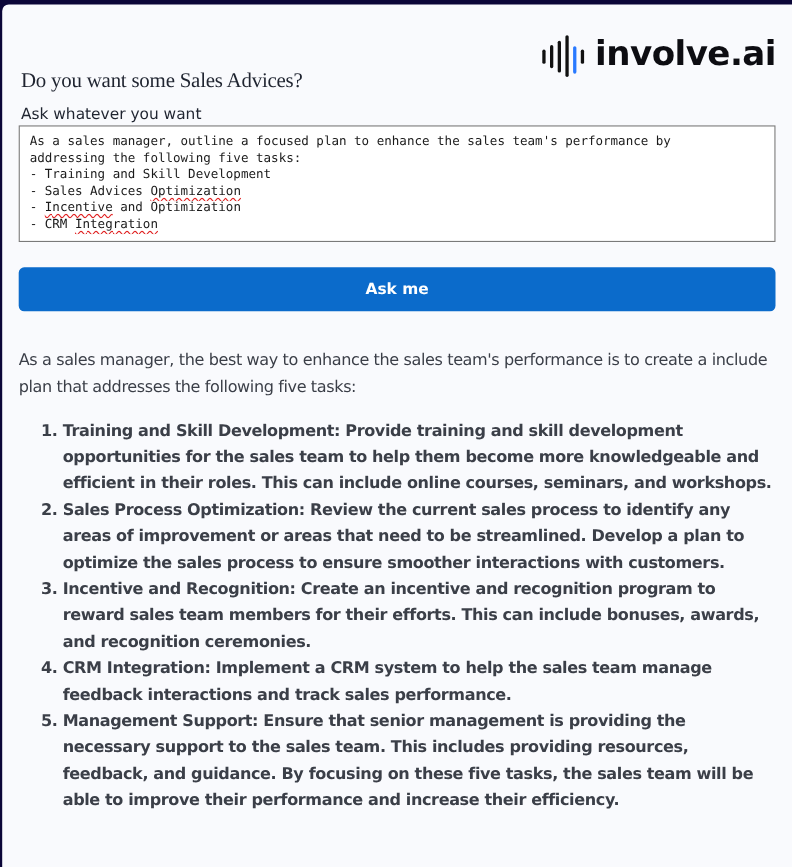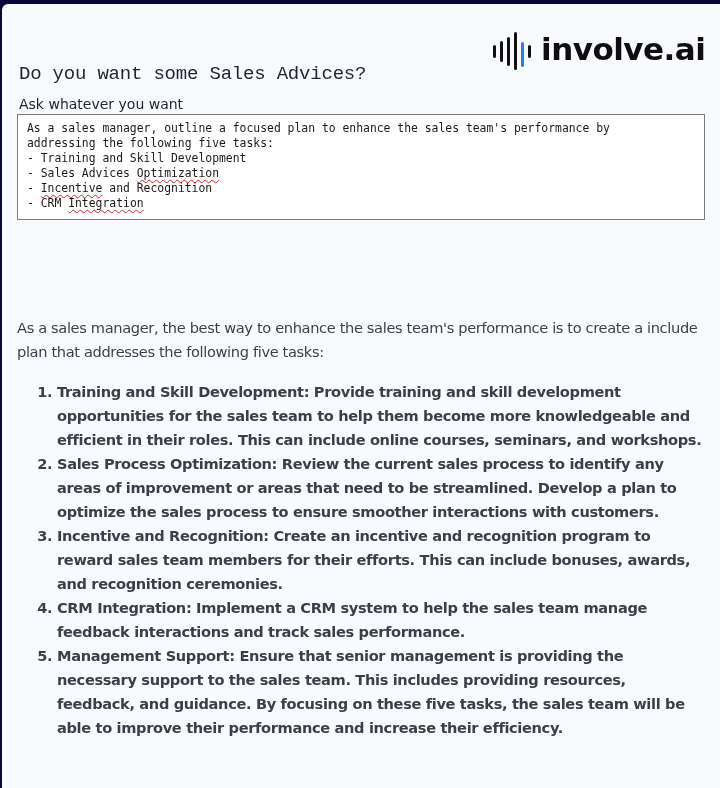--- a/index.html
+++ b/index.html
@@ -9,21 +9,21 @@
     font-family:"Liberation Sans", "DejaVu Sans", sans-serif;
   }
   .card {
     position:absolute; left:2px; top:4px; width:722px; height:790px;
     background:#f9fafd; border-top-left-radius:6px;
   }
   .header { position:absolute; left:17px; top:0; width:690px; height:90px; }
   .title {
     position:absolute; left:0; top:46px;
     font-size:19px; color:#1f2430; font-weight:normal;
-    font-family:Liberation Mono, monospace; letter-spacing:-0.2px;
+    font-family:Liberation Serif, serif; letter-spacing:-0.2px;
   }
   .logo { position:absolute; left:474px; top:27px; height:40px; display:flex; }
   .bars { display:flex; align-items:center; gap:4px; height:40px; }
   .bar { width:3px; background:#111; border-radius:2px; }
   .bar.blue { background:#2979ff; }
   .logo-text {
     margin-left:10px; font-size:31px; color:#0d0d12; font-weight:bold;
     font-family:"DejaVu Sans", sans-serif; letter-spacing:-0.5px;
   }
   .label {
@@ -71,23 +71,24 @@
       <span class="logo-text">involve.ai</span>
     </div>
   </div>
 
   <div class="label">Ask whatever you want</div>
 
   <div class="textarea"><span>As a sales manager, outline a focused plan to enhance the sales team's performance by</span>
 <span>addressing the following five tasks:</span>
 <span>- Training and Skill Development</span>
 <span>- Sales Advices </span><span class="sq">Optimization</span>
-<span>- </span><span class="sq">Incentive</span><span> and Recognition</span>
+<span>- </span><span class="sq">Incentive</span><span> and Optimization</span>
 <span>- CRM </span><span class="sq">Integration</span></div>
 
+  <button class="ask-btn">Ask me</button>
 
   <div class="answer">
     <p>As a sales manager, the best way to enhance the sales team's performance is to create a include plan that addresses the following five tasks:</p>
     <ol>
       <li>Training and Skill Development: Provide training and skill development opportunities for the sales team to help them become more knowledgeable and efficient in their roles. This can include online courses, seminars, and workshops.</li>
       <li>Sales Process Optimization: Review the current sales process to identify any areas of improvement or areas that need to be streamlined. Develop a plan to optimize the sales process to ensure smoother interactions with customers.</li>
       <li>Incentive and Recognition: Create an incentive and recognition program to reward sales team members for their efforts. This can include bonuses, awards, and recognition ceremonies.</li>
       <li>CRM Integration: Implement a CRM system to help the sales team manage feedback interactions and track sales performance.</li>
       <li>Management Support: Ensure that senior management is providing the necessary support to the sales team. This includes providing resources, feedback, and guidance. By focusing on these five tasks, the sales team will be able to improve their performance and increase their efficiency.</li>
     </ol>

